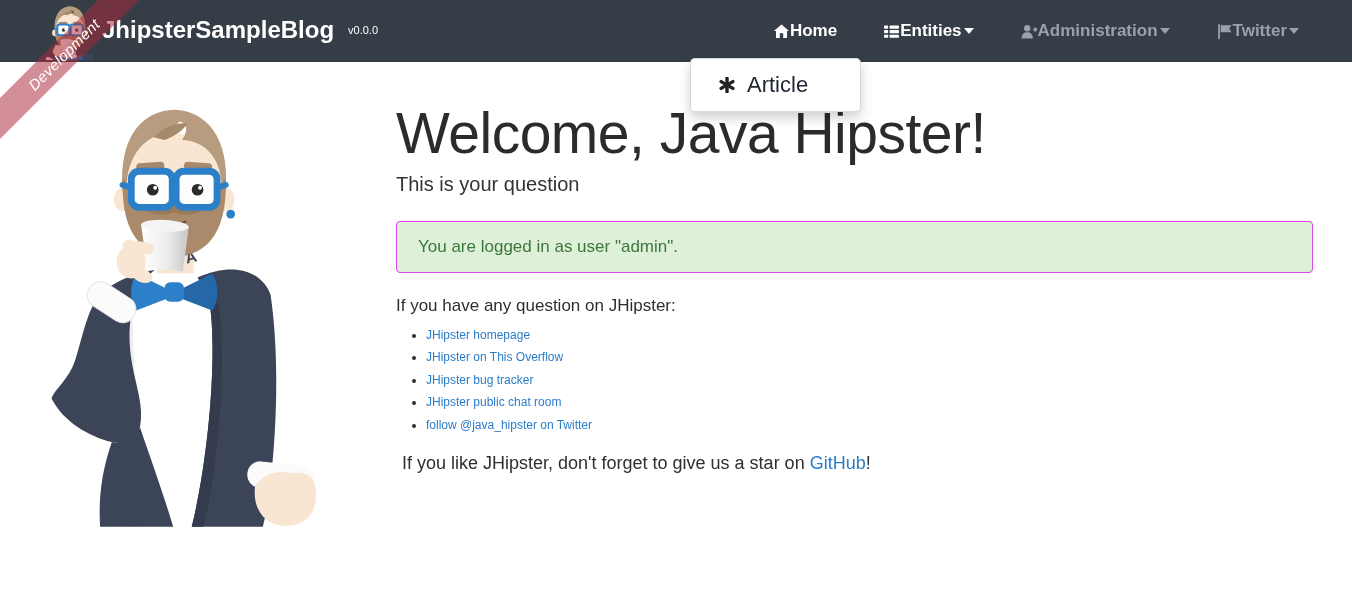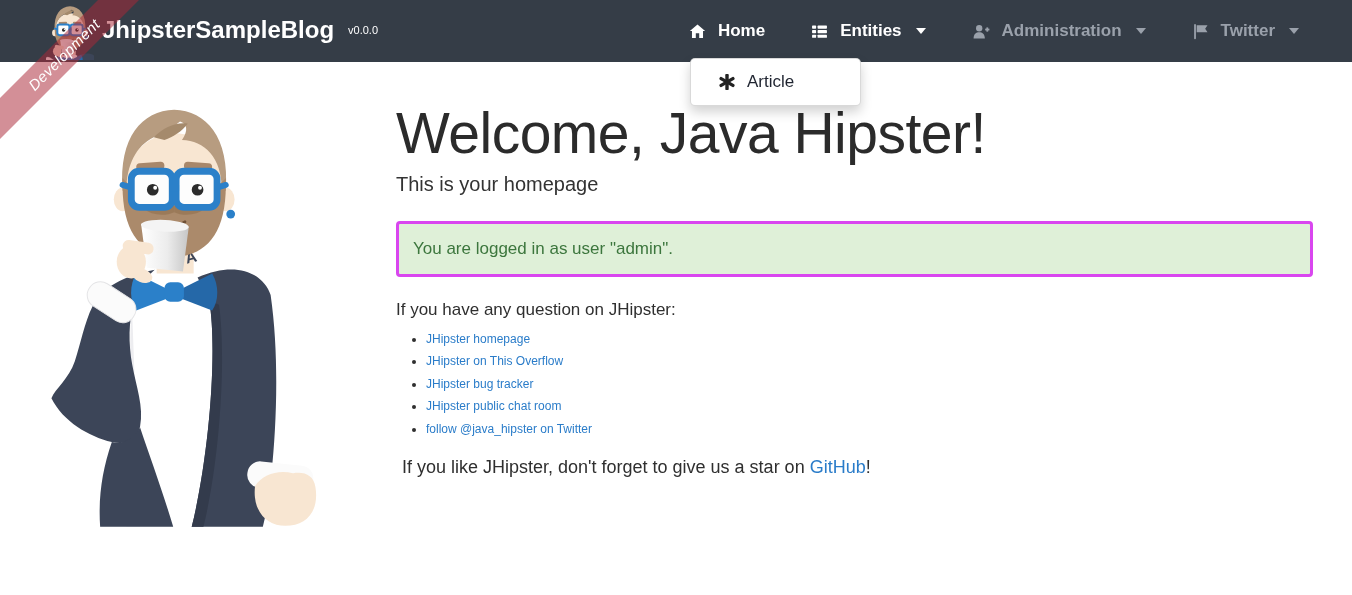--- a/index.html
+++ b/index.html
@@ -16,40 +16,40 @@
     display:flex; align-items:flex-start; padding:0 30px 0 46px;
     z-index:5;
   }
   .brand { display:flex; align-items:center; gap:8px; cursor:pointer; }
   .brand-logo { width:48px; height:56px; margin-top:4px; flex:0 0 auto; }
   .brand-name { color:#fff; font-weight:bold; font-size:24px; letter-spacing:0; }
   .brand-version { color:#fff; font-size:11px; margin-left:6px; }
 
   .nav-items { margin-left:auto; display:flex; align-items:center; }
   .nav-item {
-    display:flex; align-items:center; gap:12px; padding:0 23px;
+    display:flex; align-items:center; gap:0; padding:0 23px;
     font-weight:bold; font-size:17px; color:#9aa1ab; cursor:pointer; height:62px;
   }
   .nav-item.bright { color:#ffffff; }
   .nav-item svg { display:block; }
   .caret {
     display:inline-block; width:0; height:0; margin-left:2px;
     border-left:5px solid transparent; border-right:5px solid transparent;
     border-top:6px solid currentColor;
   }
 
   
   .dropdown-menu {
     position:absolute; left:690px; top:58px; width:171px;
     background:#fff; border:1px solid rgba(0,0,0,0.15); border-radius:5px;
     box-shadow:0 6px 12px rgba(0,0,0,0.18); padding:8px 0; z-index:6;
   }
   .dropdown-item {
     display:flex; align-items:center; gap:12px; padding:5px 20px 5px 28px;
-    font-size:17px; color:#1f2430; cursor:pointer;
+    font-size:22px; color:#1f2430; cursor:pointer;
   }
   .dropdown-item svg { display:block; }
 
   
   .ribbon {
     position:absolute; top:40px; left:-56px; width:240px; z-index:10;
     transform:rotate(-45deg);
     background:rgba(170,40,55,0.52);
     color:#fff; text-align:center; font-size:15px; font-style:italic;
     padding:6px 0; letter-spacing:0.5px; pointer-events:none;
@@ -60,22 +60,22 @@
   .figure-col { width:330px; flex:0 0 auto; padding:0 12px 0 15px; }
   .figure-col svg.hipster { width:302px; height:429px; display:block; }
   .content-col { flex:1; padding:0 24px 0 15px; }
 
   h1.page-title {
     margin:4px 0 8px; font-size:57px; font-weight:500; color:#2b2b2b;
     letter-spacing:-0.5px; line-height:1.1;
   }
   .subtitle { font-size:20px; color:#333; margin:0 0 25px; font-weight:400; }
   .alert-success {
-    background:#dff0d8; border:3px solid #d946ef; color:#3c763d;
-    border-radius:4px; padding:15px 14px; font-size:17px; margin:0 0 23px;
+    background:#dff0d8; border:1px solid #d946ef; color:#3c763d;
+    border-radius:4px; padding:15px 21px; font-size:17px; margin:0 0 23px;
   }
   .question { font-size:17px; margin:0 0 12px; color:#2f2f2f; }
   ul.link-list { margin:0 0 21px; padding-left:30px; }
   ul.link-list li { font-size:12px; margin-bottom:8.5px; color:#2f2f2f; }
   a.blue-link { color:#2a7cc9; text-decoration:none; cursor:pointer; }
   .star-line { font-size:18px; margin:6px; color:#2f2f2f; }
 </style>
 </head>
 <body>
 
@@ -235,21 +235,21 @@
 
 <main class="main">
   <div class="figure-col">
     <svg class="hipster" viewBox="0 0 310 440">
         <use href="#hipster-figure"></use>
       </svg>
   </div>
 
   <div class="content-col">
     <h1 class="page-title">Welcome, Java Hipster!</h1>
-    <p class="subtitle">This is your homepage</p>
+    <p class="subtitle">This is your question</p>
 
     <div class="alert-success">
       <span>You are logged in as user "admin".</span>
     </div>
 
     <p class="question">If you have any question on JHipster:</p>
 
     <ul class="link-list">
       <li><a class="blue-link">JHipster homepage</a></li>
       <li><a class="blue-link">JHipster on This Overflow</a></li>

